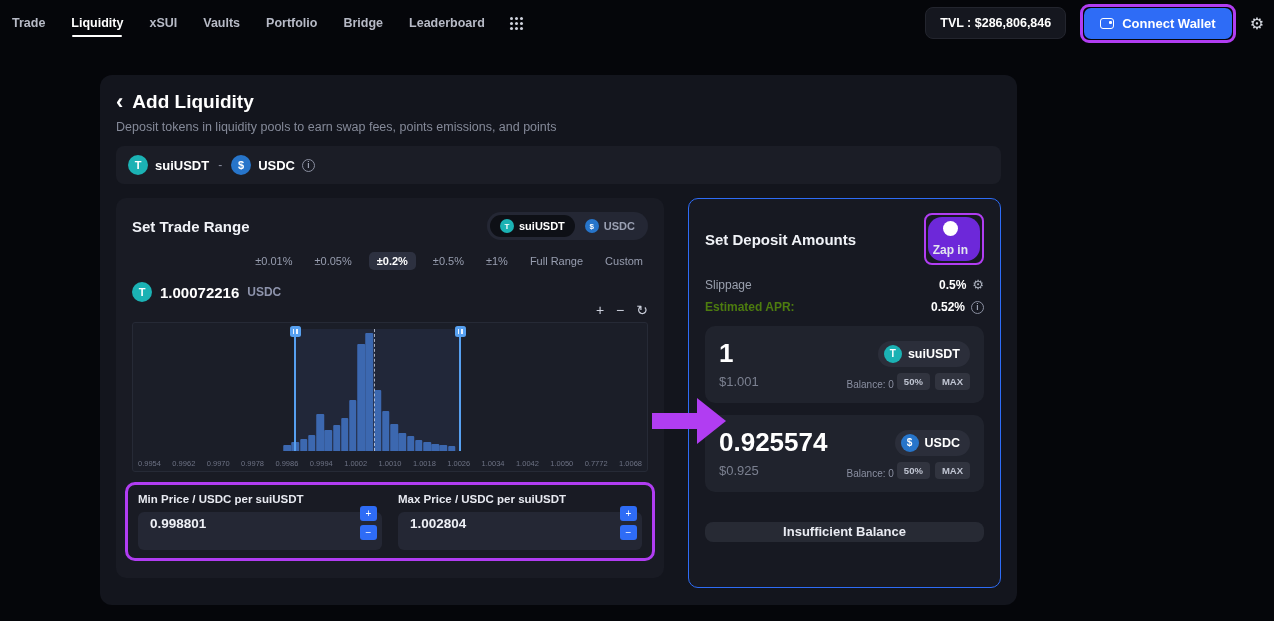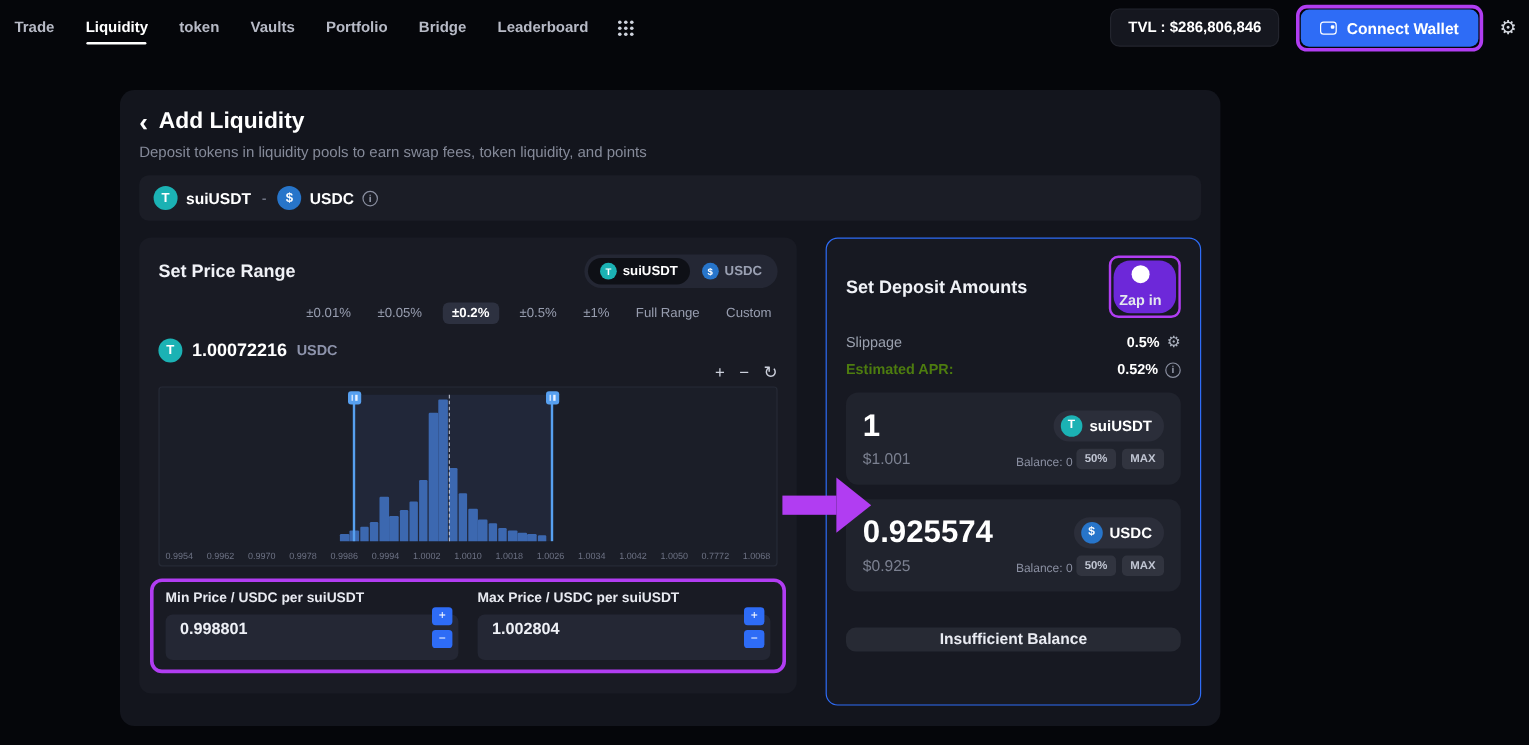--- a/index.html
+++ b/index.html
@@ -125,21 +125,21 @@
 </style>
 </head>
 <body>
 
 <div class="page">
 
   <header class="topnav">
     <nav class="nav-items">
         <div class="nav-item">Trade</div>
         <div class="nav-item active">Liquidity</div>
-        <div class="nav-item">token</div>
+        <div class="nav-item">xSUI</div>
         <div class="nav-item">Vaults</div>
         <div class="nav-item">Portfolio</div>
         <div class="nav-item">Bridge</div>
         <div class="nav-item">Leaderboard</div>
       </nav>
     <span class="grid-icon">
         <span class="dots"></span>
       </span>
     <div class="nav-right">
       <div class="tvl-box"><span>TVL : $286,806,846</span></div>
@@ -151,38 +151,38 @@
       </div>
       <span class="top-gear">⚙</span>
     </div>
   </header>
 
   <main class="card">
     <div class="card-head">
       <span class="back">‹</span>
       <h1>Add Liquidity</h1>
     </div>
-    <p class="subtitle">Deposit tokens in liquidity pools to earn swap fees, token liquidity, and points</p>
+    <p class="subtitle">Deposit tokens in liquidity pools to earn swap fees, points emissions, and points</p>
 
     <div class="pool-bar">
       <div class="pool-left">
         <span class="token-icon teal sm">T</span>
         <span class="tname">suiUSDT</span>
         <span class="sep">-</span>
         <span class="token-icon usdcb sm">$</span>
         <span class="tname">USDC</span>
         <span class="info-i">i</span>
       </div>
     </div>
 
     <div class="panels">
 
       <section class="panel left">
         <div class="head-row">
-          <h2>Set Price Range</h2>
+          <h2>Set Trade Range</h2>
           <div class="token-toggle">
             <div class="tt-opt active">
               <span class="token-icon teal xs">T</span>
               <span>suiUSDT</span>
             </div>
             <div class="tt-opt">
               <span class="token-icon usdcb xs">$</span>
               <span>USDC</span>
             </div>
           </div>

